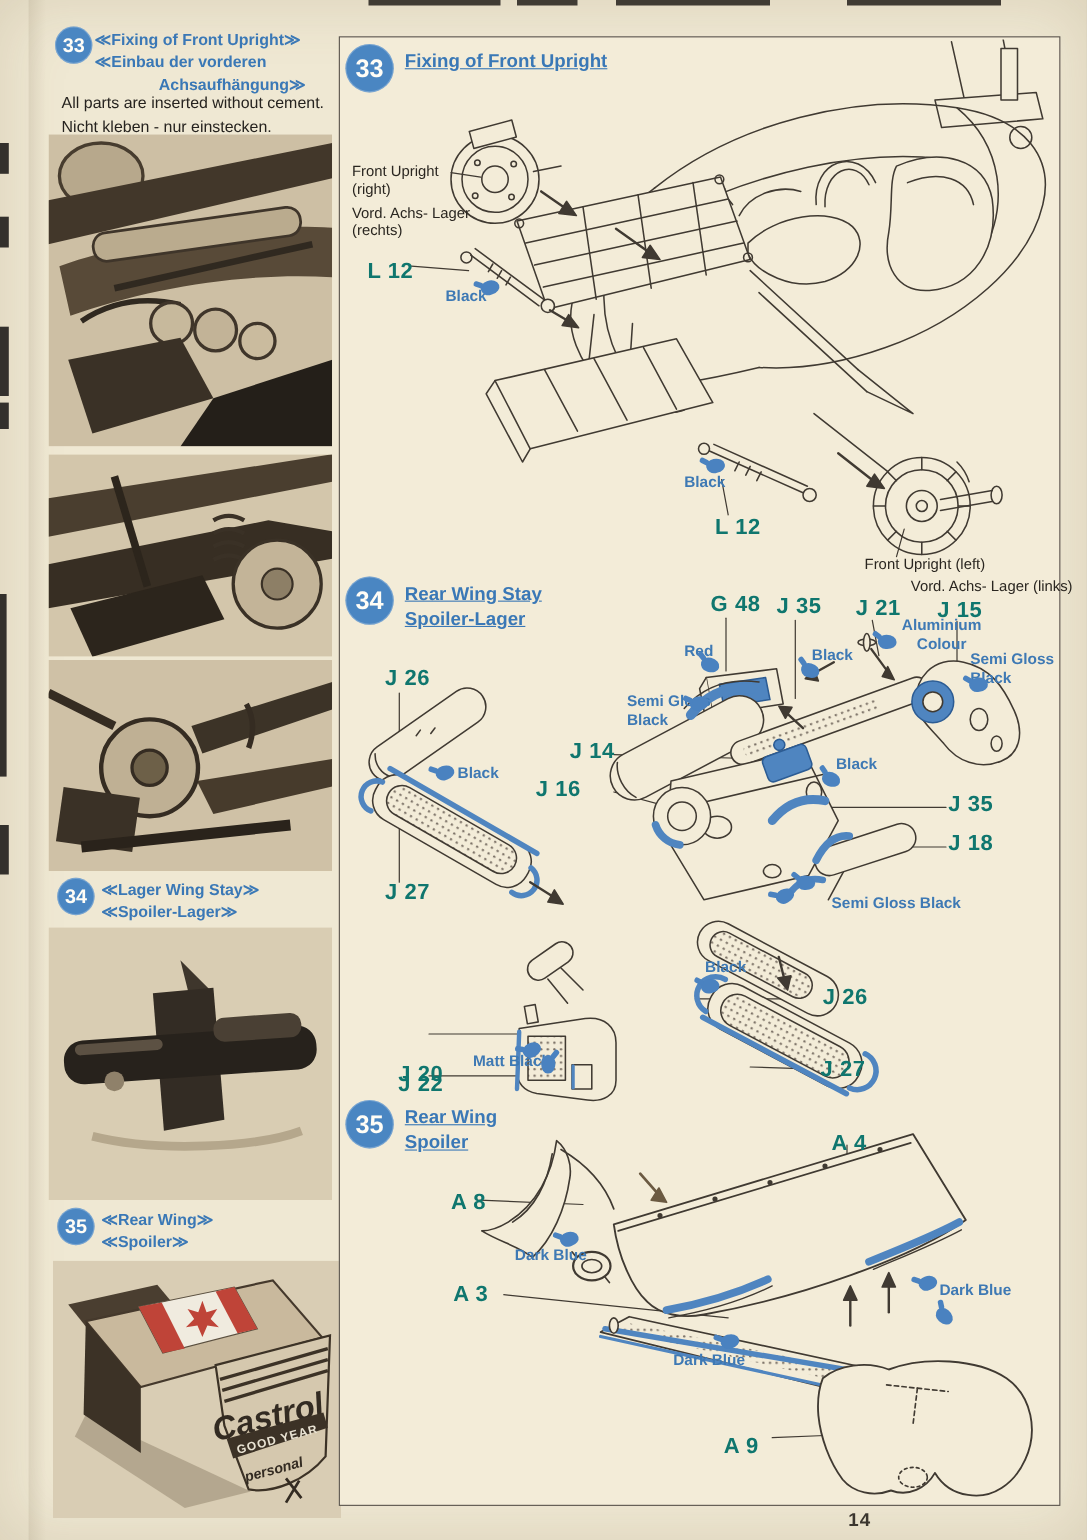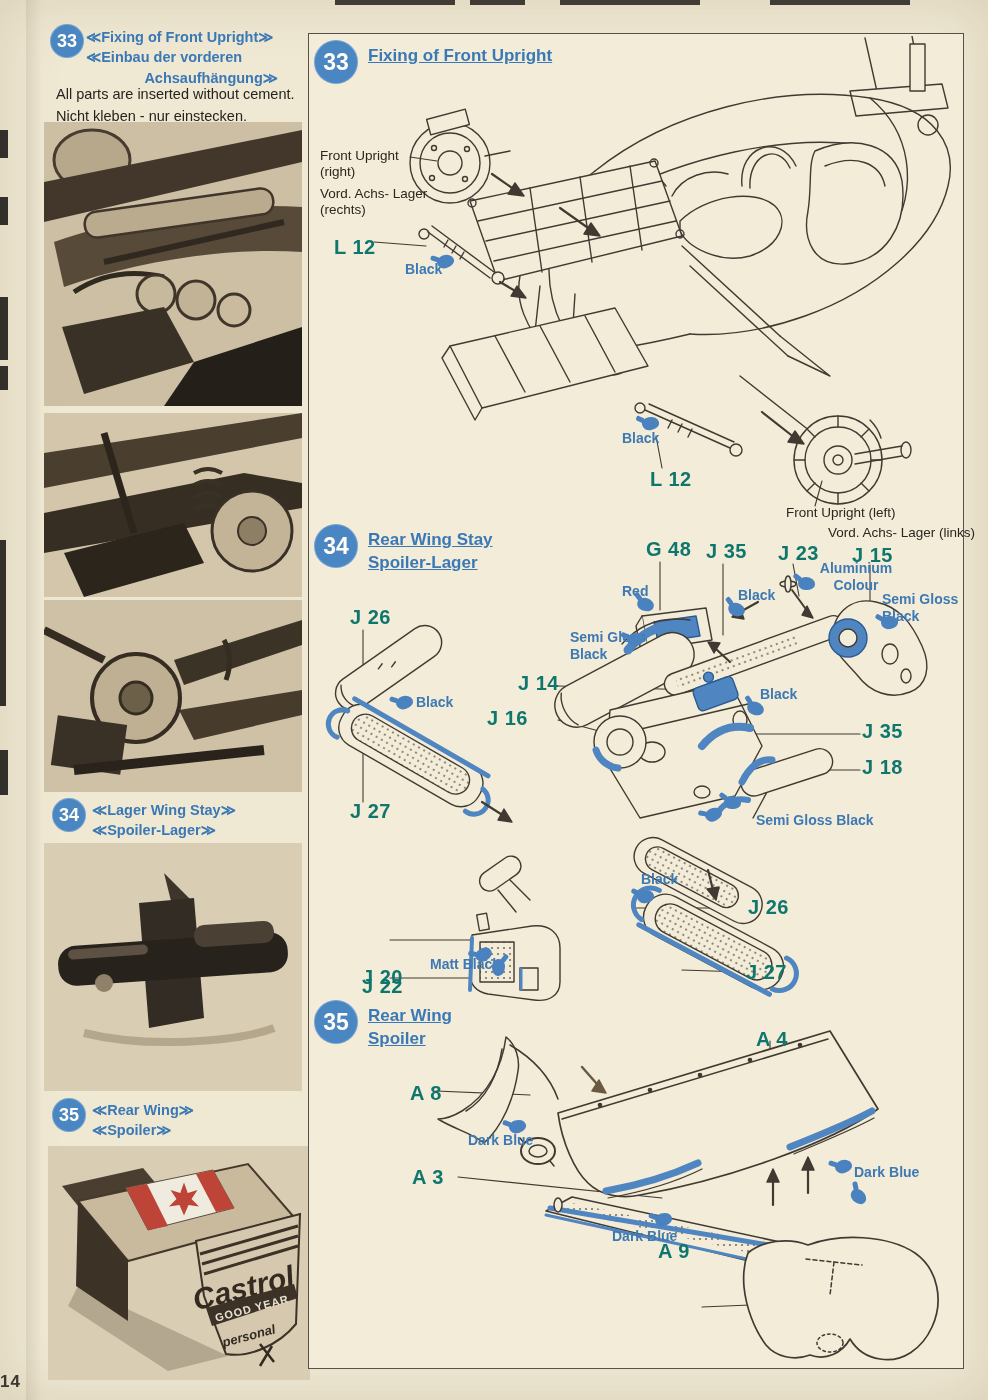--- a/index.html
+++ b/index.html
@@ -27,21 +27,21 @@
   .lbl{position:absolute;white-space:nowrap;line-height:1.18;}
   .lbl.part{font-size:20px;font-weight:bold;color:#0f766e;letter-spacing:.5px;}
   .lbl.cap{font-size:13.5px;color:#2a2620;}
   .lbl.paint{font-size:14px;font-weight:bold;color:#3e79b4;}
   .dab{position:absolute;width:17px;height:13px;}
   .dab::before{content:'';position:absolute;inset:0;background:#4a82c0;
       border-radius:60% 70% 65% 55%/60% 65% 55% 70%;}
   .dab::after{content:'';position:absolute;width:9px;height:5px;left:-5px;top:-2px;
       background:#4a82c0;border-radius:2px;transform:rotate(38deg);}
   .diagram{position:absolute;}
-  .footer-num{position:absolute;left:0;top:1372px;width:792px;text-align:left;
+  .footer-num{position:absolute;left:0;top:1372px;width:792px;text-align:right;
       font-size:17px;font-weight:bold;color:#3b362f;letter-spacing:1px;}
 </style>
 </head>
 <body>
 
 <div class="page">
 
   <div class="crease"></div>
   <div class="edge-mark" style="top:130px;height:28px"></div>
   <div class="edge-mark" style="top:197px;height:28px"></div>
@@ -468,21 +468,21 @@
       <div class="lbl cap" style="left: 828px; top: 525px;">
         <div>Vord. Achs- Lager (links)</div>
       </div>
       <div class="lbl part" style="left: 646px; top: 538px;">
         <div>G 48</div>
       </div>
       <div class="lbl part" style="left: 706px; top: 540px;">
         <div>J 35</div>
       </div>
       <div class="lbl part" style="left: 778px; top: 542px;">
-        <div>J 23</div>
+        <div>J 21</div>
       </div>
       <div class="lbl part" style="left: 852px; top: 544px;">
         <div>J 15</div>
       </div>
       <div class="lbl paint" style="left: 812px; top: 560px; width: 88px; text-align: center;">
         <div>Aluminium</div>
         <div>Colour</div>
       </div>
       <div class="lbl paint" style="left: 622px; top: 583px;">
         <div>Red</div>
@@ -554,21 +554,21 @@
       </div>
       <div class="lbl part" style="left: 756px; top: 1028px;">
         <div>A 4</div>
       </div>
       <div class="lbl paint" style="left: 854px; top: 1164px;">
         <div>Dark Blue</div>
       </div>
       <div class="lbl paint" style="left: 612px; top: 1228px;">
         <div>Dark Blue</div>
       </div>
-      <div class="lbl part" style="left: 658px; top: 1240px;">
+      <div class="lbl part" style="left: 658px; top: 1304px;">
         <div>A 9</div>
       </div>
     </div>
   <div>
 
   <span class="dab" style="left: 437px; top: 255px; transform: rotate(-20deg);"></span>
       <span class="dab" style="left: 642px; top: 417px; transform: rotate(-12deg);"></span>
       <span class="dab" style="left: 798px; top: 577px;"></span>
       <span class="dab" style="left: 637px; top: 598px; transform: rotate(14deg);"></span>
       <span class="dab" style="left: 728px; top: 603px; transform: rotate(16deg);"></span>

